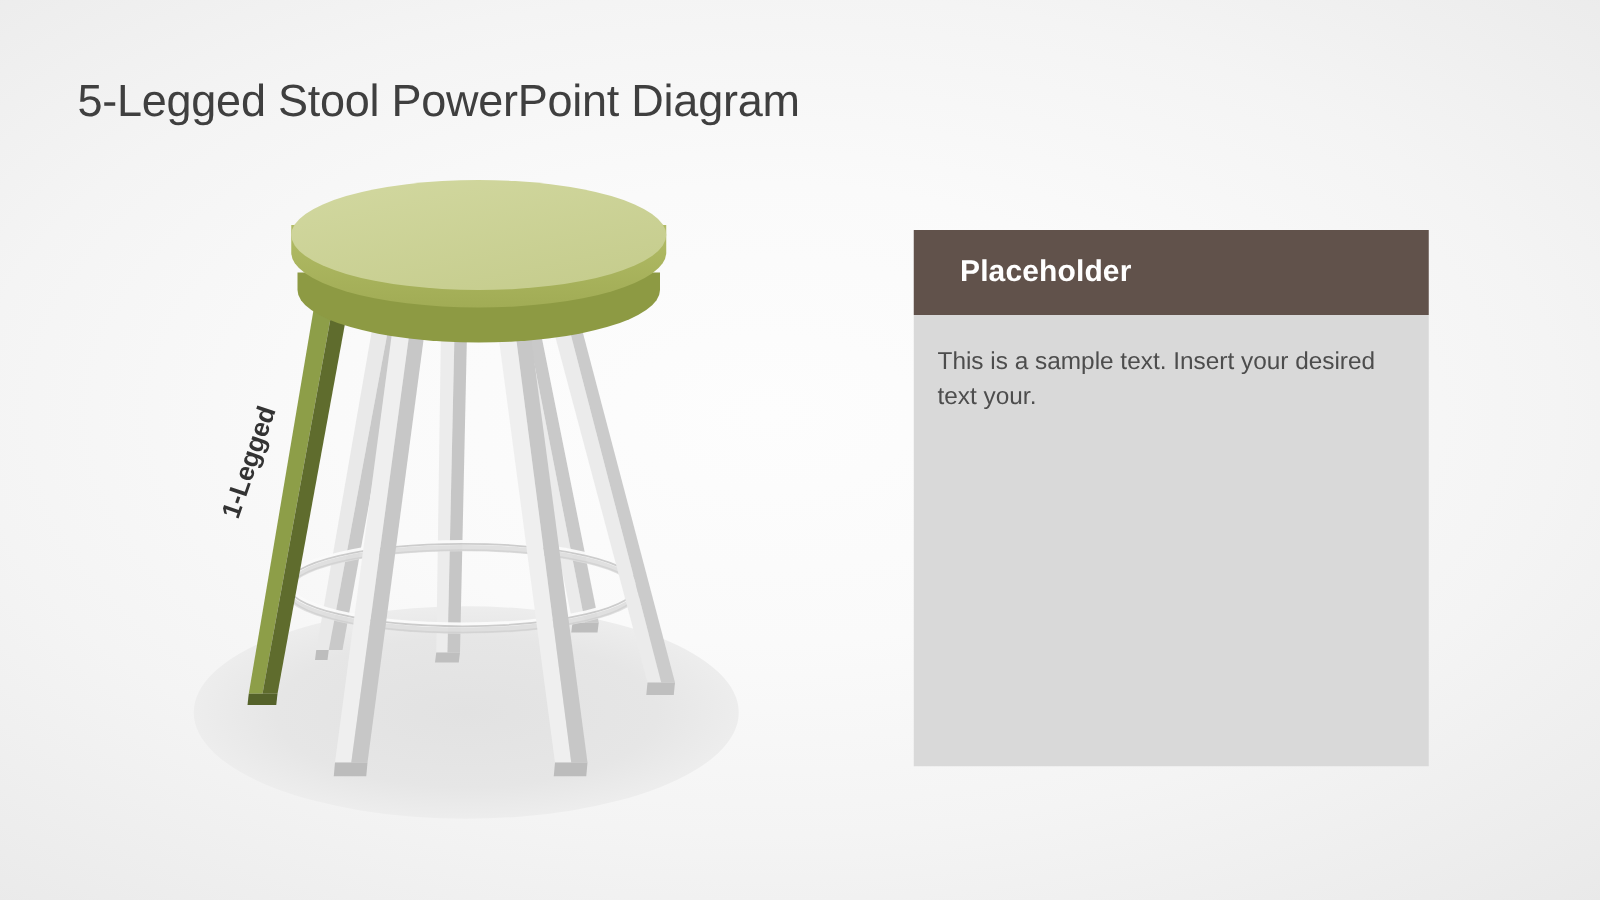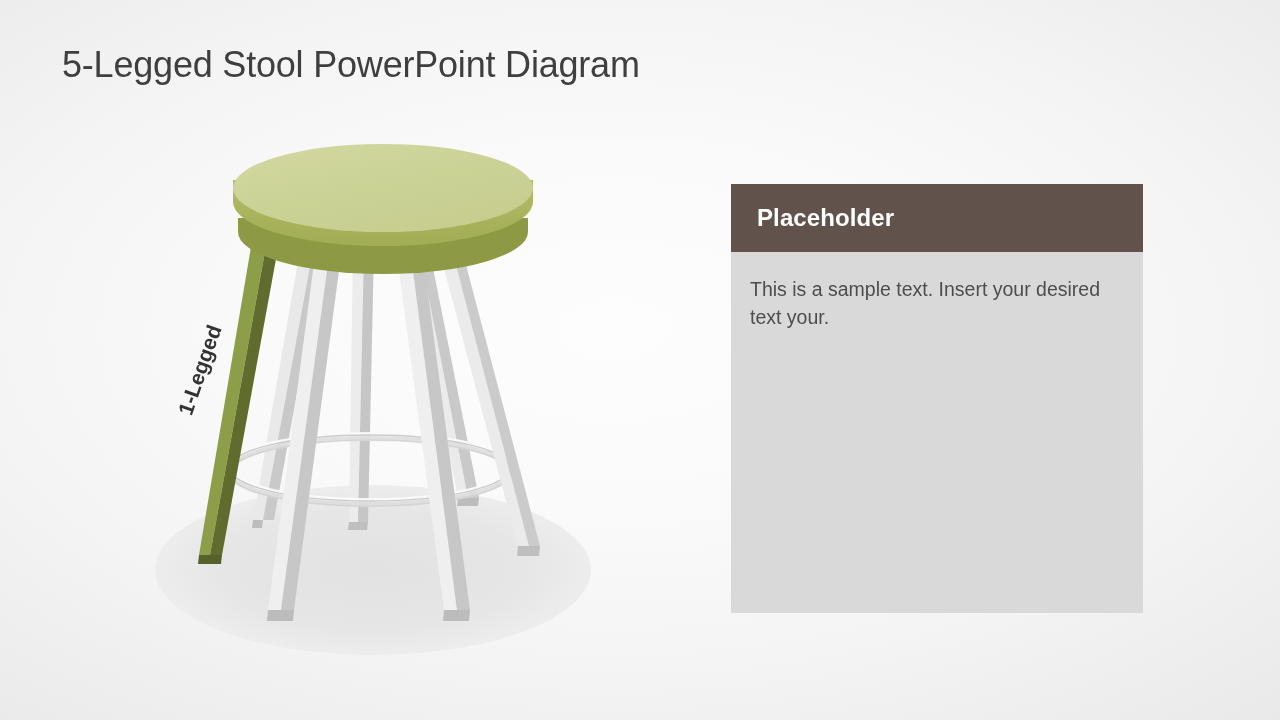--- a/index.html
+++ b/index.html
@@ -12,42 +12,42 @@
     position:relative;
     width:1280px; height:720px;
     background:
       radial-gradient(ellipse 90% 85% at 48% 46%,
         #fdfdfd 0%, #fafafa 30%, #f4f4f4 55%, #ececec 78%, #e4e4e4 100%);
   }
 
   
   #slide-title {
     position:absolute;
-    left:62px; top:44px;
+    left:62px; top:60px;
     font-size:36px;
     font-weight:400;
     color:#3f3f3f;
     letter-spacing:-0.2px;
     white-space:nowrap;
   }
 
   
   #placeholder-card {
     position:absolute;
     left:731px; top:184px;
     width:412px; height:429px;
   }
   #placeholder-header {
     height:68px;
     background:#61524b;
     display:flex;
     align-items:center;
   }
   #placeholder-header-title {
-    margin-left:26px;
+    margin-left:37px;
     font-size:24px;
     font-weight:bold;
     color:#ffffff;
     letter-spacing:0.1px;
   }
   #placeholder-body {
     height:361px;
     background:#d9d9d9;
     padding:24px 20px 0 19px;
   }

